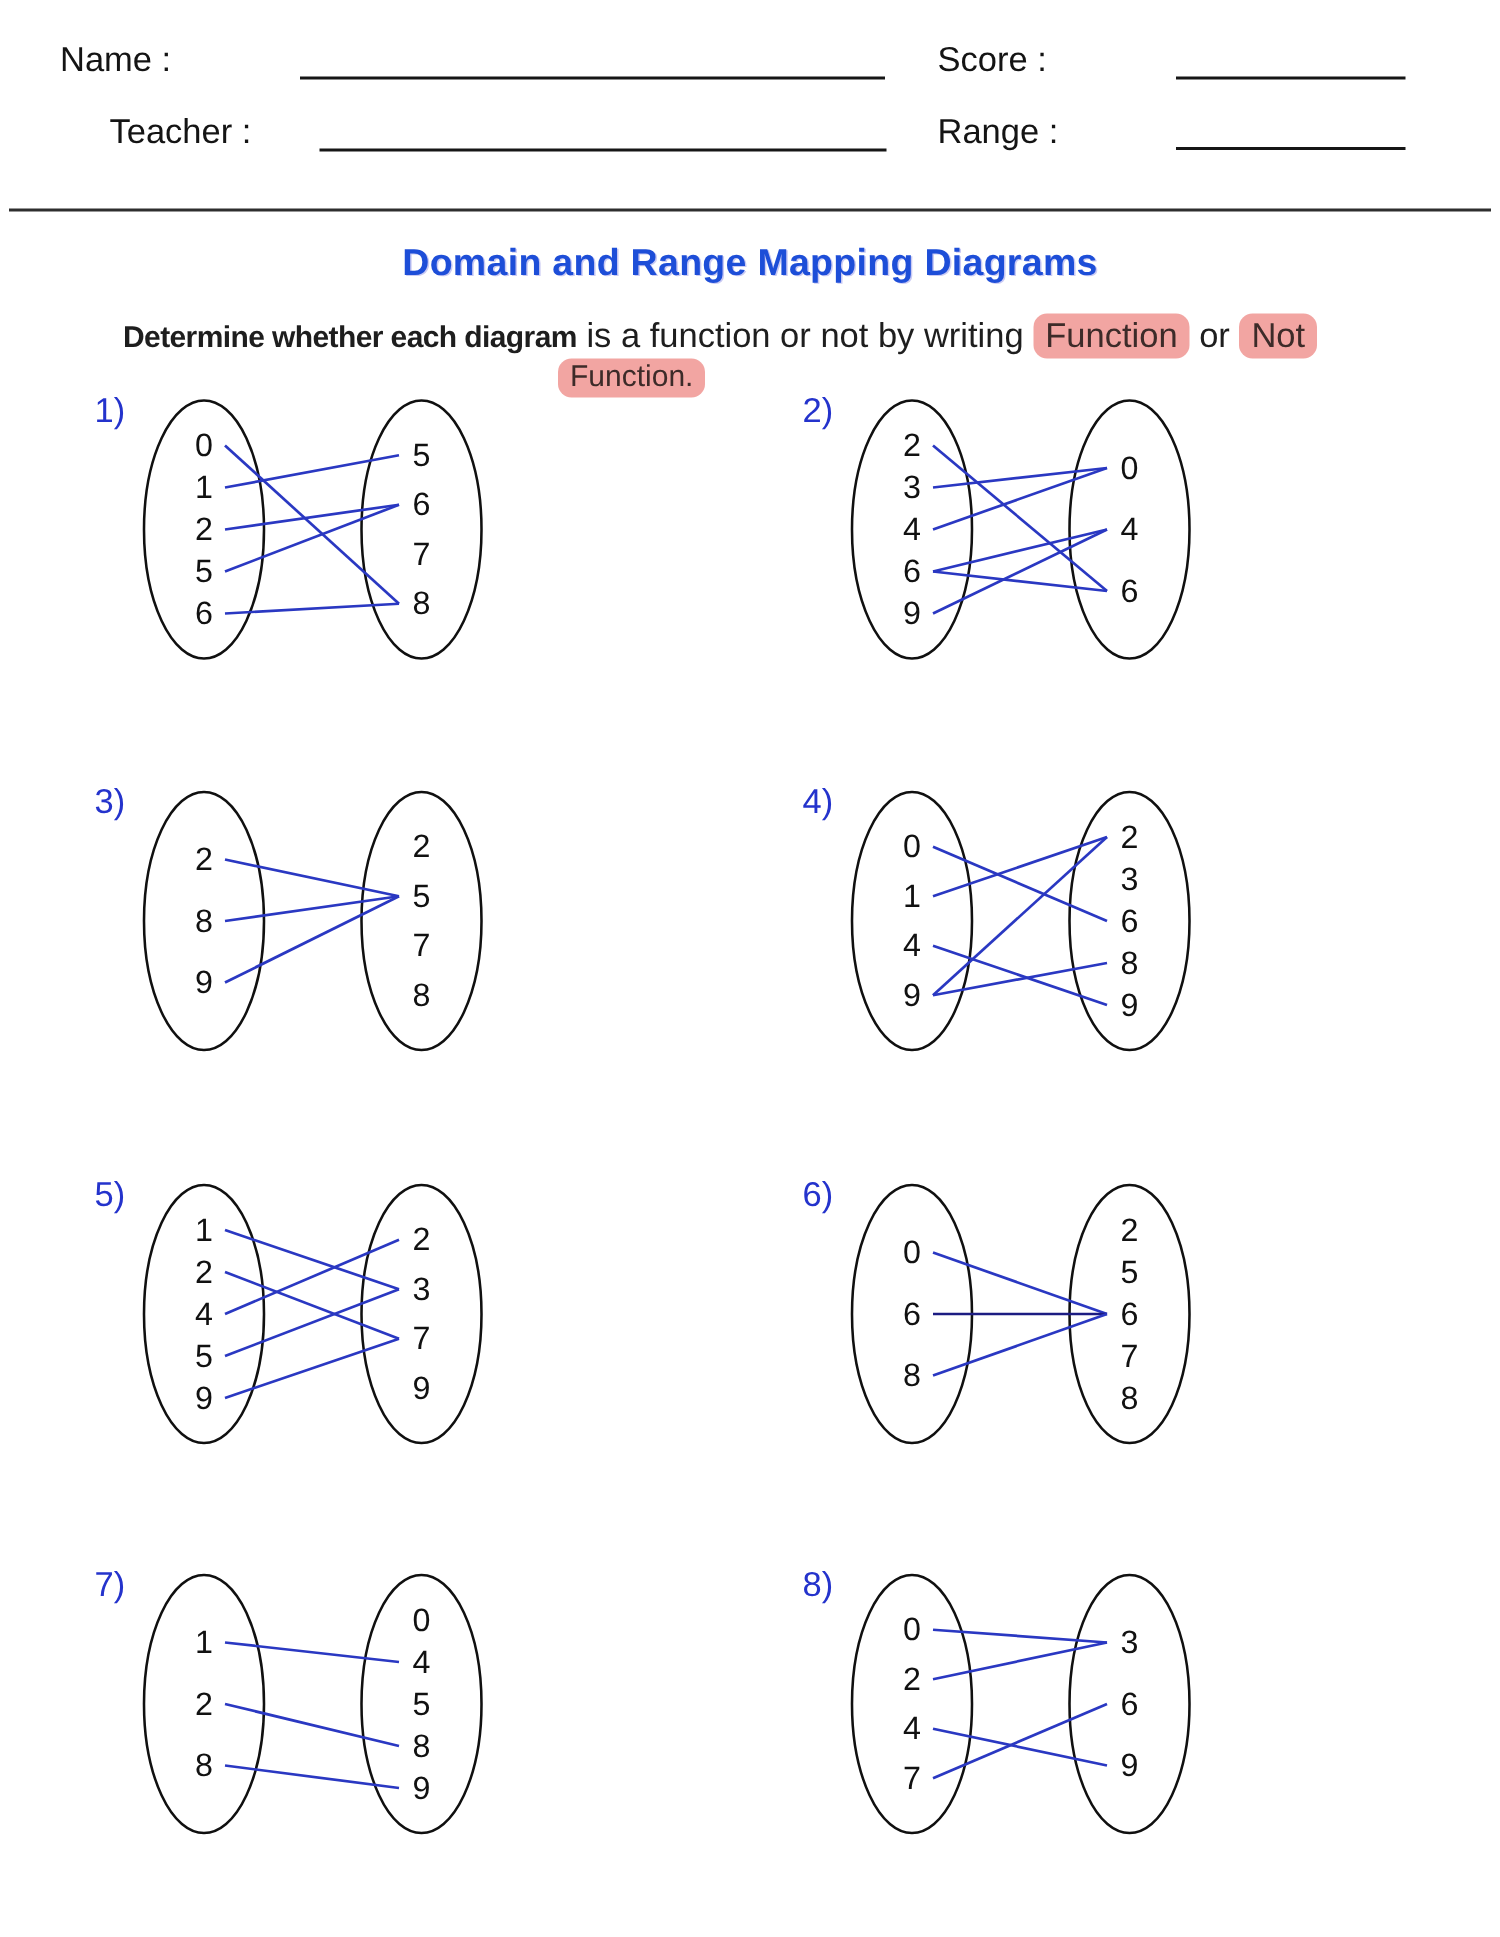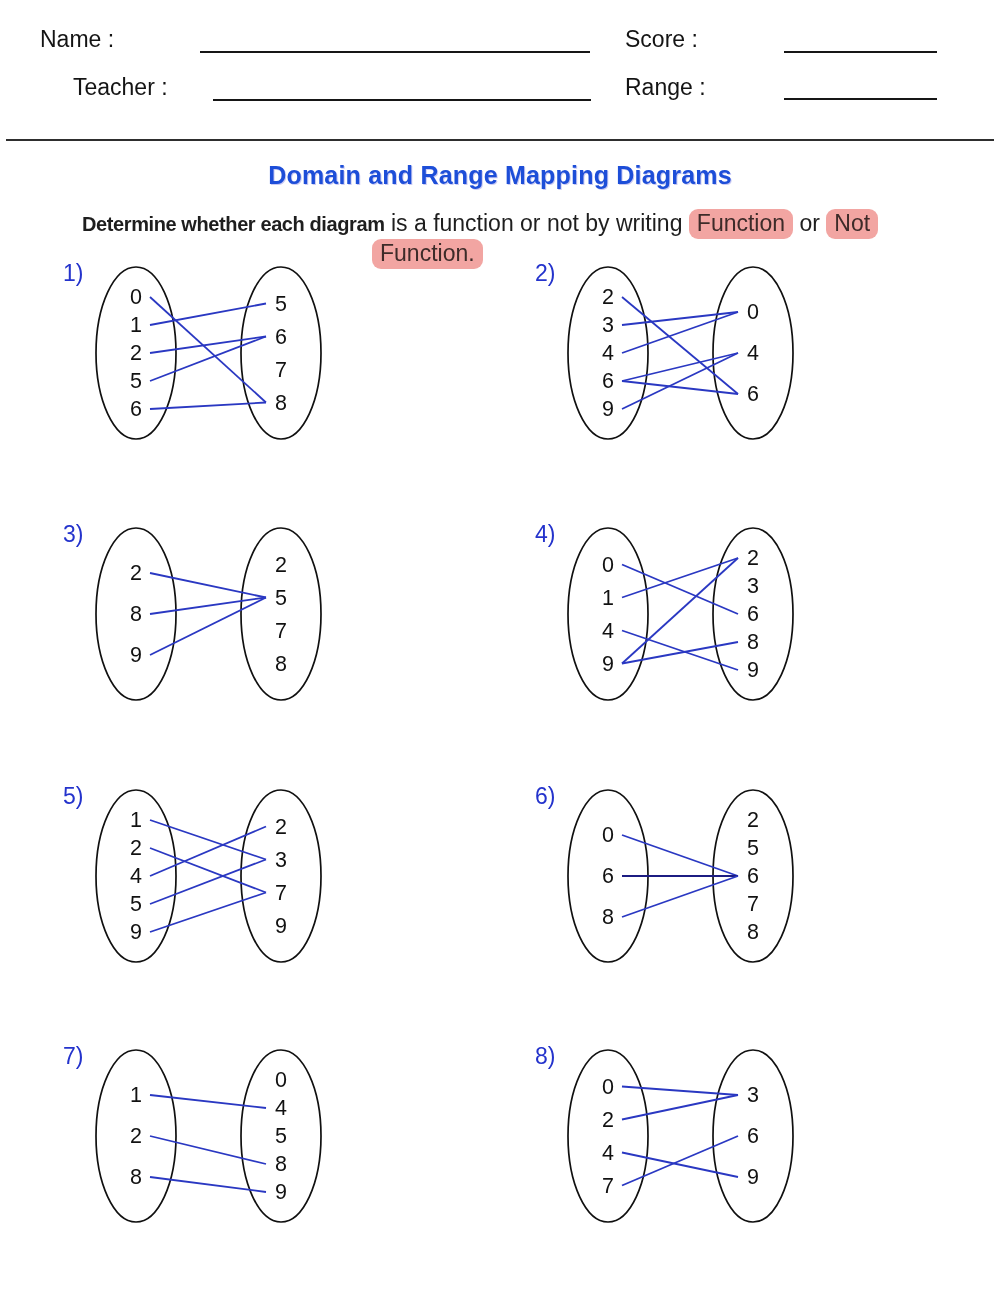--- a/index.html
+++ b/index.html
@@ -20,21 +20,21 @@
     text-align:center; font-size:25px; font-weight:bold;
     letter-spacing:0.2px;
     text-shadow:1px 1px 0 rgba(80,80,215,0.30);
   }
   .instr-line1 {
     position:absolute; left:64px; top:210px;
     white-space:nowrap; font-size:23px; color:#1e1e1e;margin-left:18px;
   }
   .instr-line2 {
     position:absolute; left:372px; top:240px;
-    font-size:23px; color:#1e1e1e;
+    font-size:20px; color:#1e1e1e;
   }
   .instr-bold {
     font-size:20px; font-weight:bold; letter-spacing:-0.4px;
   }
   .hl {
     border-radius:9px;
     padding:1px 8px 3px 8px;
     color:#3d2b29;
   }
   svg.diagram { position:absolute; overflow:visible; }

